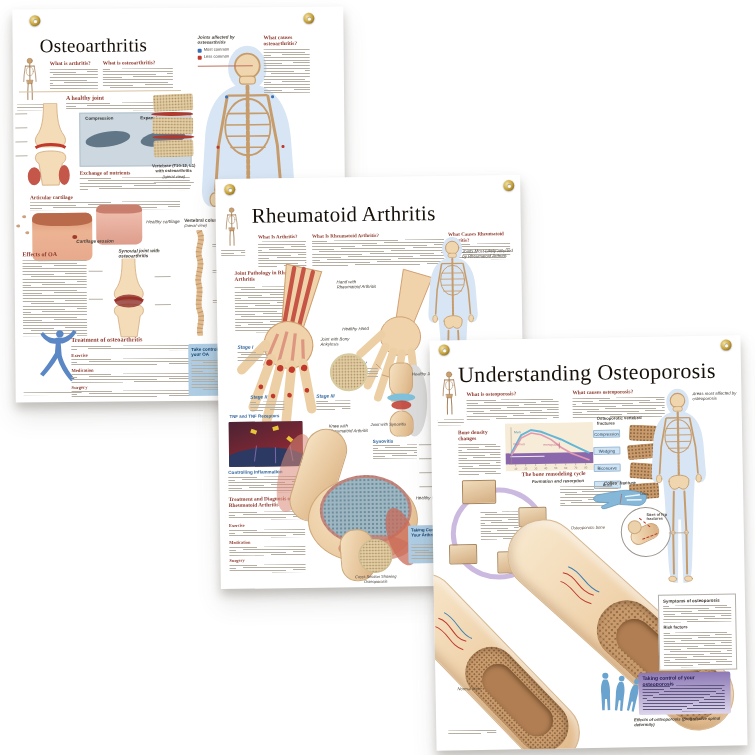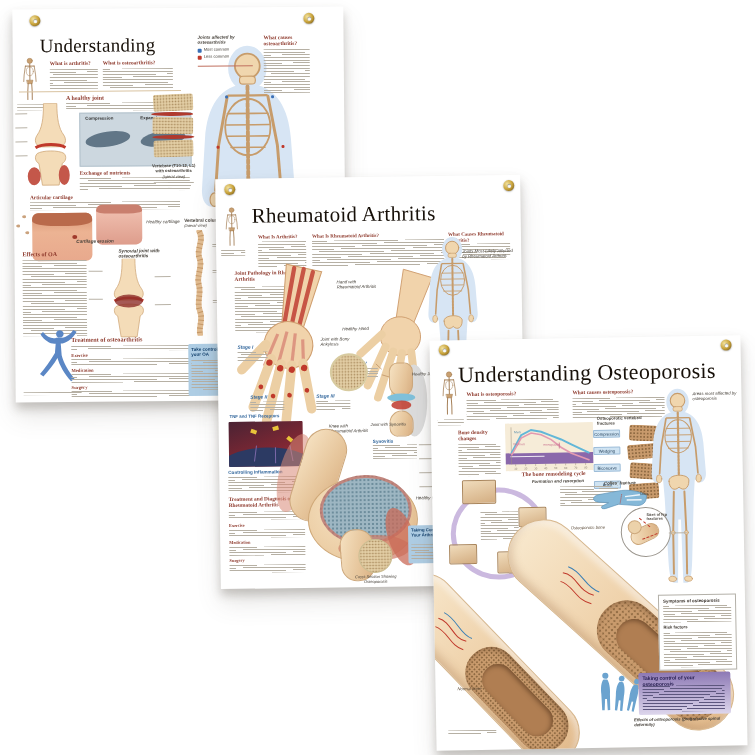--- a/index.html
+++ b/index.html
@@ -150,21 +150,21 @@
 
 <div class="poster" style="left:14px;top:8px;width:331px;height:393px;transform:rotate(-.5deg);z-index:1;">
   <div class="grommet" style="left:17px;top:6px;"></div>
   <div class="grommet" style="left:291px;top:6px;"></div>
 
   <svg style="left:8px;top:48px;" width="18" height="44">
       <use href="#skelmini"></use>
     </svg>
   <div class="p" style="left:4px;top:95px;width:26px;height:6px;"></div>
 
-  <div class="ttl" style="left:27px;top:26px;font-size:19px;">Understanding</div>
+  <div class="ttl" style="left:27px;top:26px;font-size:19px;">Osteoarthritis</div>
 
   <div class="h" style="left:37px;top:52px;font-size:5.4px;">What is arthritis?</div>
   <div class="p" style="left:37px;top:60px;width:48px;height:20px;"></div>
   <div class="h" style="left:90px;top:52px;font-size:5.4px;">What is osteoarthritis?</div>
   <div class="p" style="left:90px;top:60px;width:70px;height:20px;"></div>
   <div style="left:6px;top:82px;width:162px;height:1px;background:#d9c3a1;"></div>
 
   <div class="h" style="left:53px;top:86px;font-size:6px;">A healthy joint</div>
   <div class="p" style="left:53px;top:94px;width:108px;height:8px;"></div>
 

